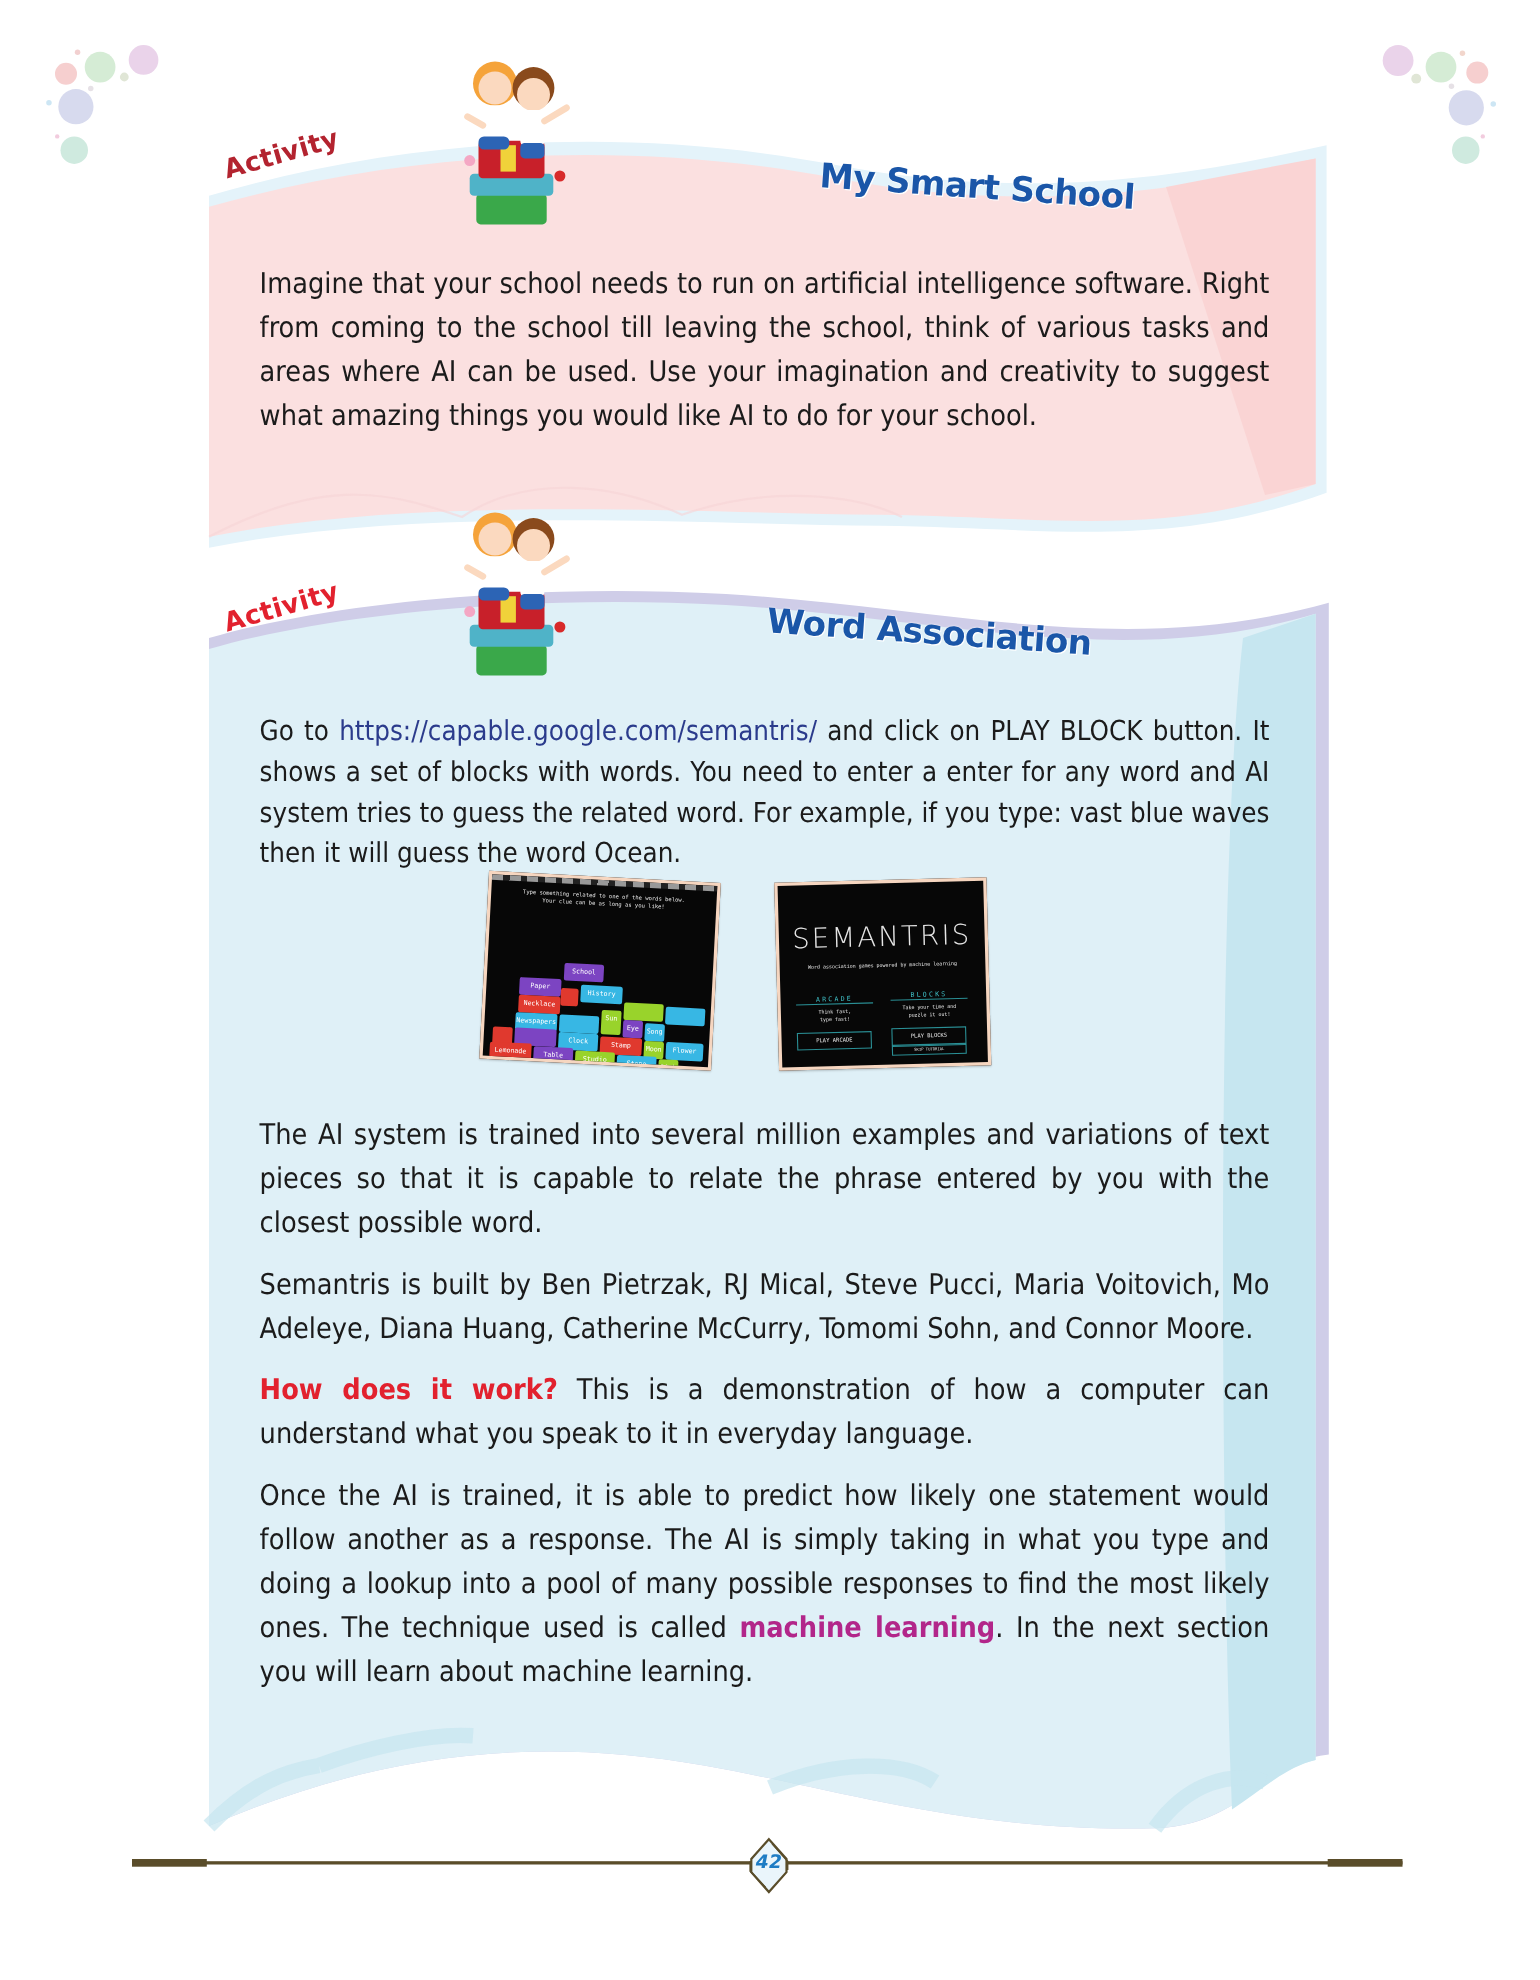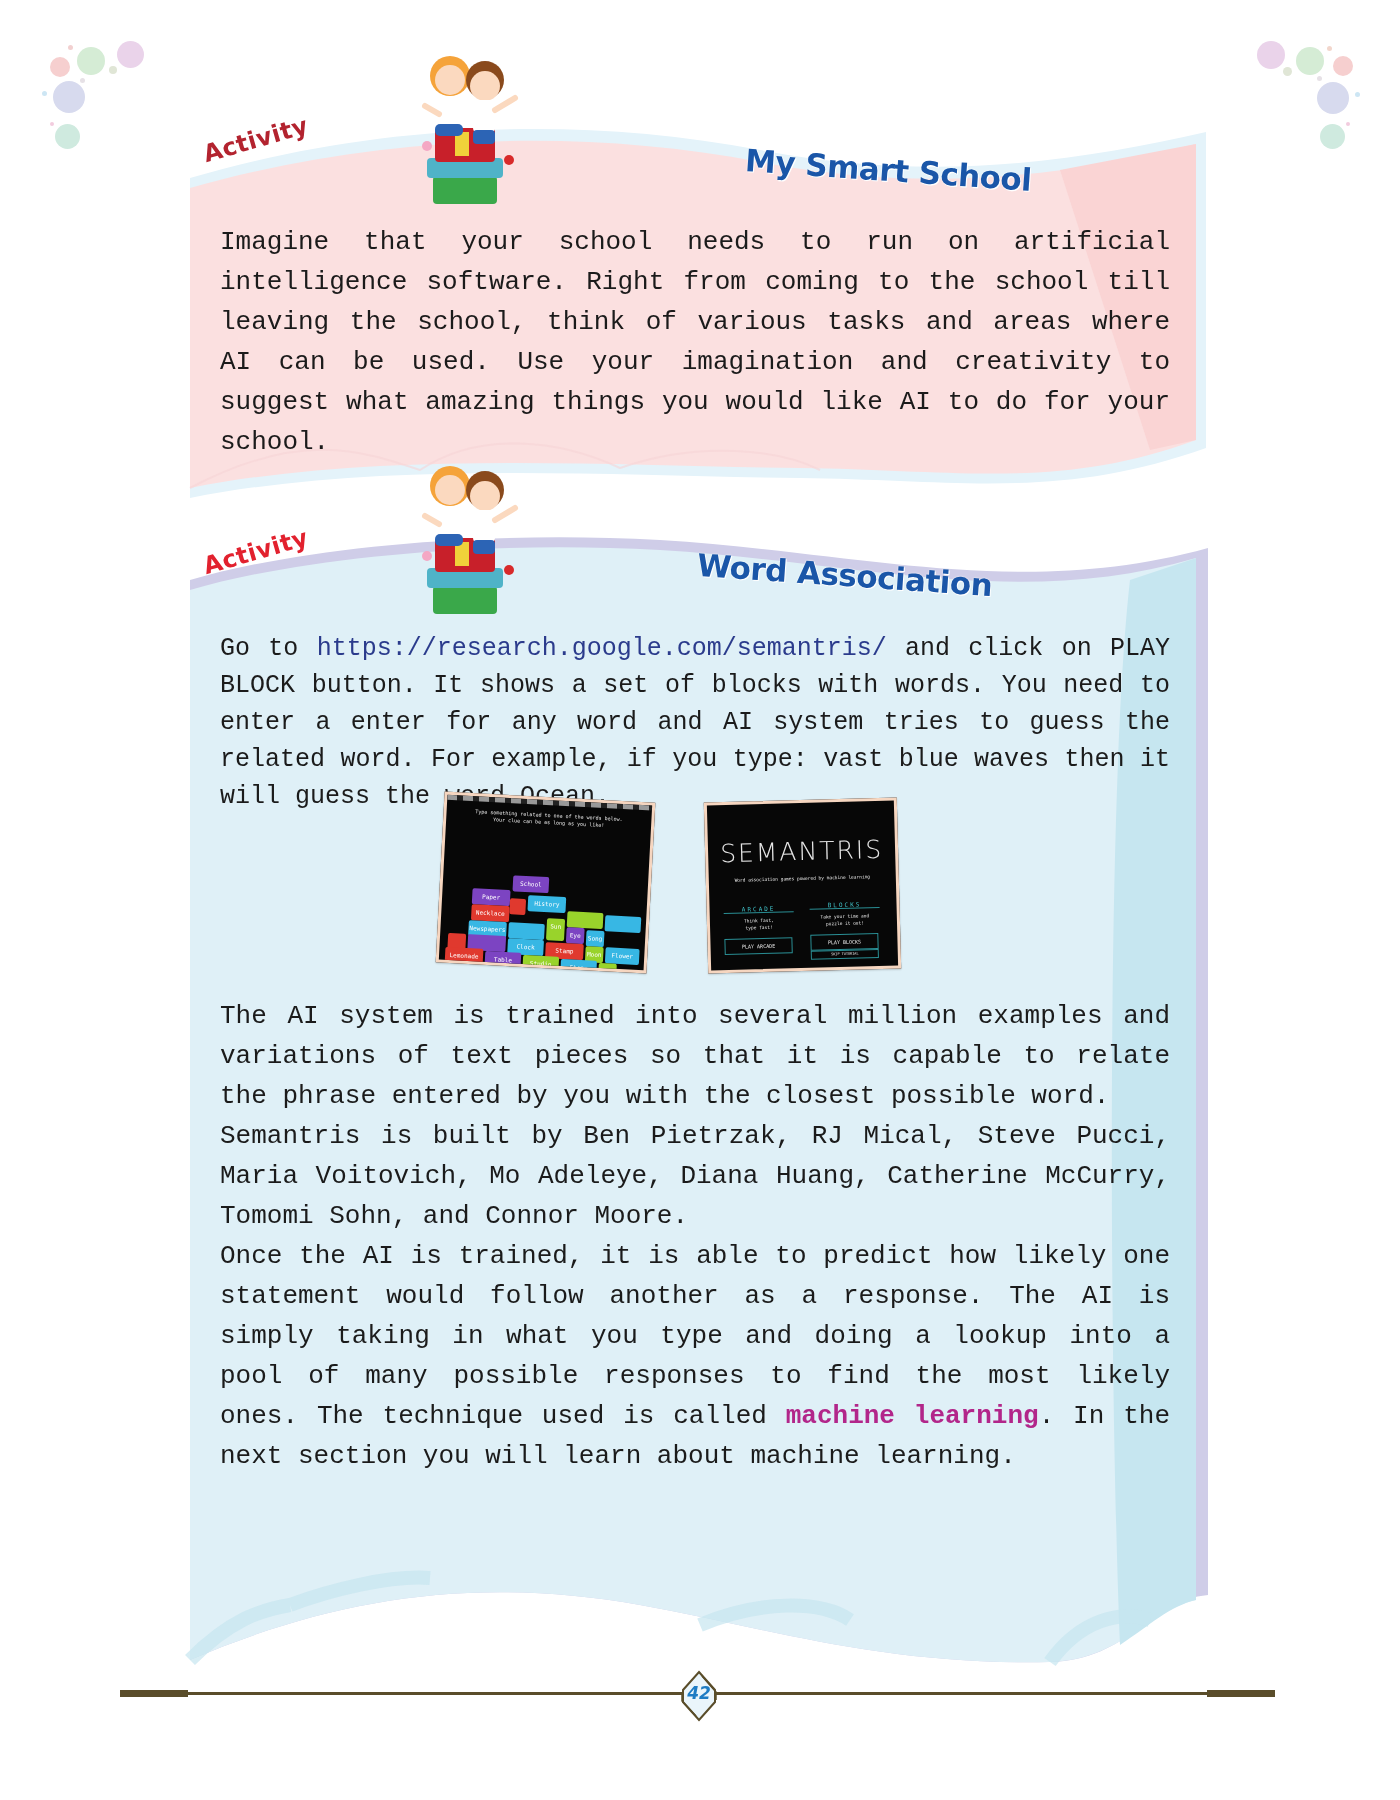--- a/index.html
+++ b/index.html
@@ -10,21 +10,21 @@
 
   
   .panel-svg { position:absolute; left:0; top:0; }
 
   .activity-label { position:absolute; font-family:"DejaVu Sans", sans-serif; font-weight:bold; font-size:24px;
                     transform:rotate(-16deg); transform-origin:left bottom; letter-spacing:0.5px; }
   .title { position:absolute; font-family:"DejaVu Sans", sans-serif; font-weight:bold; font-size:31px; color:#1a56a8;
            letter-spacing:-0.5px; text-shadow:0 0 2px #fff, 1px 1px 0 #fff; }
   .body-text { position:absolute; left:220px; width:950px; font-family:"DejaVu Sans Condensed","DejaVu Sans", sans-serif;
                font-size:26px; line-height:40px; text-align:justify; font-stretch:condensed; }
-  .body-text p { margin:0;font-family:Liberation Mono, monospace; }
+  .body-text p { margin:16px; }
   .link { color:#2b3b8c; }
   .red-strong { color:#e2212e; font-weight:bold; }
   .magenta-strong { color:#b2268a; font-weight:bold; }
 
   
   .kids { position:absolute; width:130px; height:160px; }
 
   
   .shot { position:absolute; background:#070707; border:3px solid #f6d6c0; box-shadow:0 1px 2px rgba(0,0,0,0.2); overflow:hidden; }
   .shot .mono { font-family:"DejaVu Sans Mono", monospace; color:#e8e8e8; }
@@ -122,21 +122,21 @@
     <rect x="30" y="76" width="28" height="12" rx="5" fill="#2c64b5"></rect>
     <rect x="68" y="82" width="22" height="14" rx="4" fill="#2c64b5"></rect>
     <path d="M20 58 L34 66" stroke="#fbd9bf" stroke-width="6" stroke-linecap="round"></path>
     <path d="M90 62 L110 50" stroke="#fbd9bf" stroke-width="6" stroke-linecap="round"></path>
     <circle cx="22" cy="98" r="5" fill="#f4a7c4"></circle>
     <circle cx="104" cy="112" r="5" fill="#d82a2a"></circle>
   </svg>
   <div class="title" style="left:697px;top:557px;transform:rotate(4deg);">Word Association</div>
 
   <div class="body-text" style="top:630px;line-height:37px;font-size:25px;">
-    <p><span>Go to </span><span class="link">https://research.google.com/semantris/</span><span> and click on PLAY BLOCK button. It shows a set of blocks with words. You need to enter a enter for any word and AI system tries to guess the related word. For example, if you type: vast blue waves then it will guess the word Ocean.</span></p>
+    <p><span>Go to </span><span class="link">https://capable.google.com/semantris/</span><span> and click on PLAY BLOCK button. It shows a set of blocks with words. You need to enter a enter for any word and AI system tries to guess the related word. For example, if you type: vast blue waves then it will guess the word Ocean.</span></p>
   </div>
 
   <div class="shot" style="left:440px;top:797px;width:205px;height:165px;transform:rotate(3deg);">
     <div class="abs" style="left:0;top:0;width:205px;height:5px;background:repeating-linear-gradient(90deg,#999 0 10px,#222 10px 16px);"></div>
     <div class="abs mono" style="left:10px;top:12px;width:185px;font-size:5px;text-align:center;line-height:7px;">
       <div>Type something related to one of the words below.</div>
       <div>Your clue can be as long as you like!</div>
     </div>
     <div class="blk" style="left:70px;top:77px;width:36px;background:#7c44c2;">School</div>
     <div class="blk" style="left:30px;top:92px;width:38px;background:#7c44c2;">Paper</div>
@@ -177,20 +177,21 @@
       <div>puzzle it out!</div>
     </div>
     <div class="abs mono" style="left:14px;top:134px;width:66px;height:14px;line-height:14px;text-align:center;font-size:5px;border:1px solid #2a8f95;">PLAY ARCADE</div>
     <div class="abs mono" style="left:100px;top:132px;width:66px;height:14px;line-height:14px;text-align:center;font-size:5px;border:1px solid #2a8f95;">PLAY BLOCKS</div>
     <div class="abs mono" style="left:100px;top:148px;width:66px;height:7px;line-height:7px;text-align:center;font-size:3.5px;border:1px solid #2a8f95;">SKIP TUTORIAL</div>
   </div>
 
   <div class="body-text" style="top:996px;">
     <p>The AI system is trained into several million examples and variations of text pieces so that it is capable to relate the phrase entered by you with the closest possible word.</p>
     <p>Semantris is built by Ben Pietrzak, RJ Mical, Steve Pucci, Maria Voitovich, Mo Adeleye, Diana Huang, Catherine McCurry, Tomomi Sohn, and Connor Moore.</p>
+    <p><span class="red-strong">How does it work?</span><span> This is a demonstration of how a computer can understand what you speak to it in everyday language.</span></p>
     <p><span>Once the AI is trained, it is able to predict how likely one statement would follow another as a response. The AI is simply taking in what you type and doing a lookup into a pool of many possible responses to find the most likely ones. The technique used is called </span><span class="magenta-strong">machine learning</span><span>. In the next section you will learn about machine learning.</span></p>
   </div>
 </section>
 
 <footer>
   <div class="footer-cap" style="left:120px;"></div>
   <div class="footer-line"></div>
   <div class="footer-cap" style="left:1207px;"></div>
   <svg class="page-badge" viewBox="0 0 38 52">
     <polygon points="19,2 35,20 35,32 19,50 3,32 3,20" fill="#eaf5fb" stroke="#5a4d2a" stroke-width="2"></polygon>

